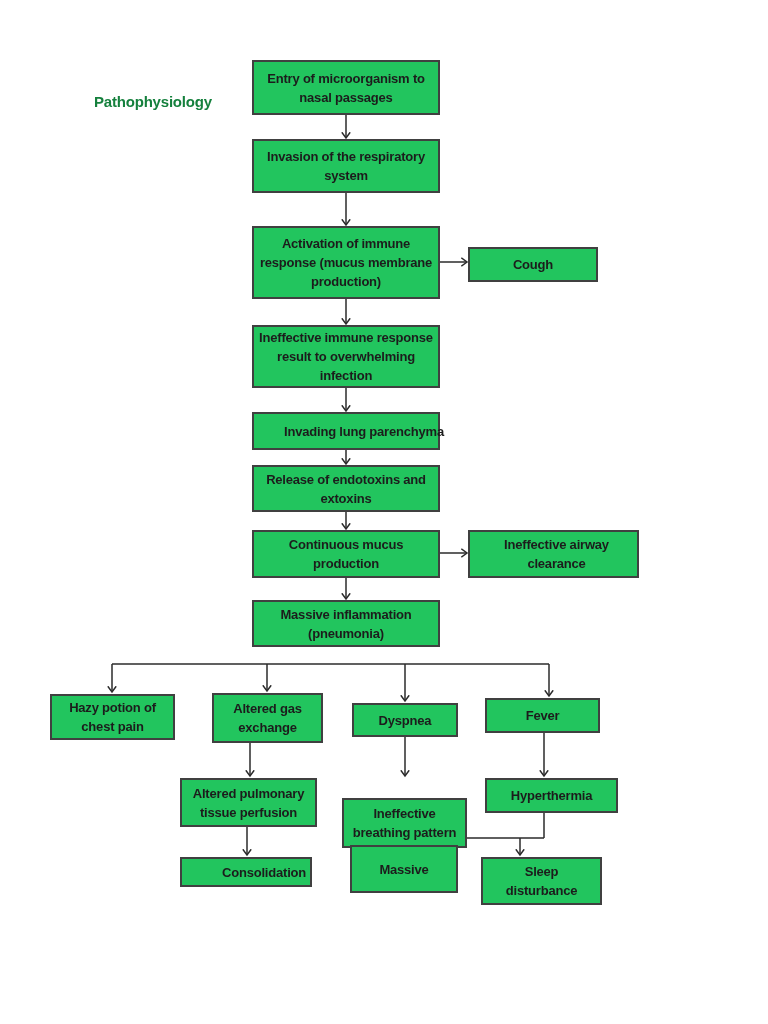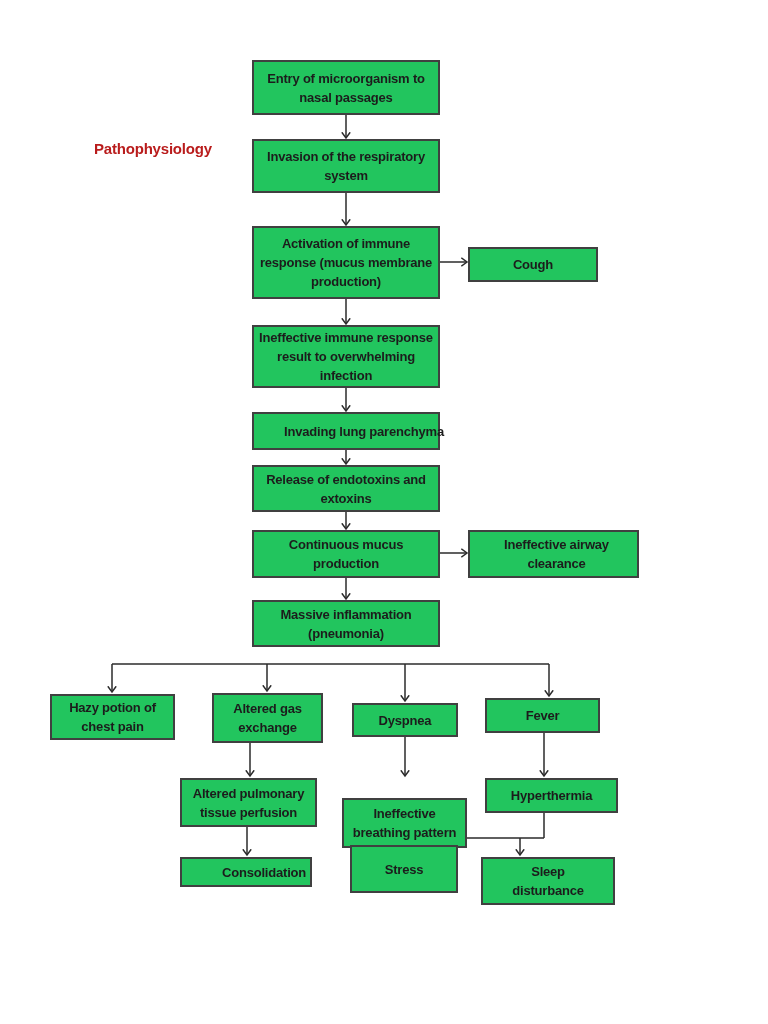--- a/index.html
+++ b/index.html
@@ -14,23 +14,22 @@
     background: #ffffff;
     font-family: "Liberation Sans", sans-serif;
     overflow: hidden;
   }
   .page-title {
     position: absolute;
     left: 94px;
     top: 93px;
     font-size: 15px;
     font-weight: bold;
-    color: #b91c1c;
+    color: #15803d;
     letter-spacing: -0.2px;
-    margin-top: 47px;
   }
   #connector-layer {
     position: absolute;
     left: 0;
     top: 0;
     width: 768px;
     height: 1024px;
   }
   .conn {
     fill: none;
@@ -158,20 +157,20 @@
         <div class="flow-line">Ineffective</div>
         <div class="flow-line">breathing pattern</div>
       </div>
       <div class="flow-box" style="left: 485px; top: 778px; width: 133px; height: 35px;">
         <div class="flow-line">Hyperthermia</div>
       </div>
       <div class="flow-box" style="left: 180px; top: 857px; width: 132px; height: 30px; padding-left: 36px;">
         <div class="flow-line">Consolidation</div>
       </div>
       <div class="flow-box" style="left: 350px; top: 845px; width: 108px; height: 48px;">
-        <div class="flow-line">Stress</div>
+        <div class="flow-line">Massive</div>
       </div>
-      <div class="flow-box" style="left: 481px; top: 857px; width: 134px; height: 48px;">
+      <div class="flow-box" style="left: 481px; top: 857px; width: 121px; height: 48px;">
         <div class="flow-line">Sleep</div>
         <div class="flow-line">disturbance</div>
       </div>
     </div>
 </div>
 
 </body></html>

